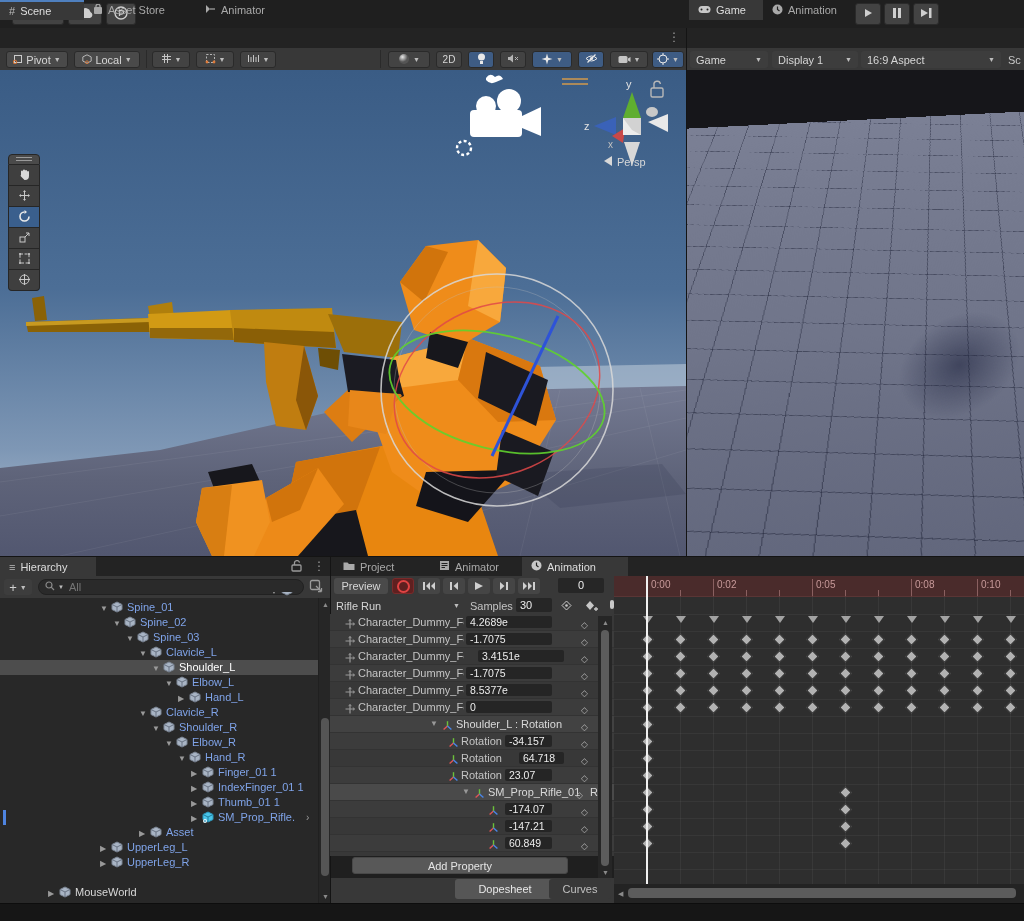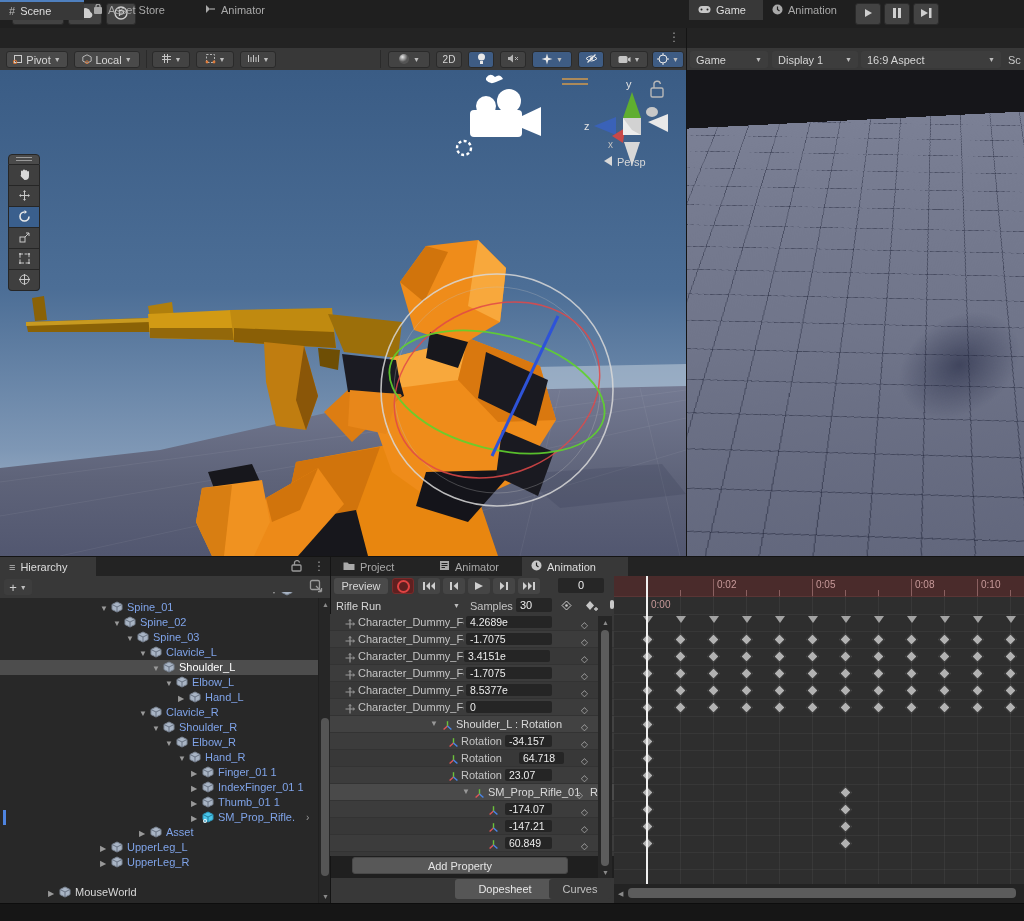--- a/index.html
+++ b/index.html
@@ -428,20 +428,28 @@
         <rect x="1" y="5" width="9" height="6" rx="1" fill="none" stroke="#9a9a9a" stroke-width="1.3"></rect>
         <path d="M3.5 5 V3.5 a2.5 2.5 0 0 1 5 -0.8" fill="none" stroke="#9a9a9a" stroke-width="1.3"></path>
       </svg>
   </div>
   <div class="abs" style="left:313px;top:559px;color:#9a9a9a;font-size:12px;">⋮</div>
   <div class="toolrow" style="left:0;top:576px;width:330px;height:22px;"></div>
   <div class="btn" style="left:4px;top:579px;width:28px;height:16px;background:#3d3d3d;border:none;">
     <span style="font-size:13px;color:#d0d0d0;line-height:1;">+</span>
       <span class="caret">▼</span>
   </div>
+  <div class="abs" style="left:38px;top:579px;width:266px;height:16px;background:#2a2a2a;border:1px solid #212121;border-radius:8px;display:flex;align-items:center;gap:3px;padding:0 6px;box-sizing:border-box;">
+    <span><svg width="10" height="10" viewBox="0 0 10 10">
+          <circle cx="4" cy="4" r="3" fill="none" stroke="#8a8a8a" stroke-width="1.2"></circle>
+          <path d="M6.2 6.2 L9 9" stroke="#8a8a8a" stroke-width="1.2"></path>
+        </svg></span>
+    <span class="caret" style="font-size:6px;">▼</span>
+    <input type="text" style="flex: 1 1 0%; background: transparent; border: none; outline: none; color: rgb(154, 154, 154); font-size: 11px;" placeholder="All">
+  </div>
   <div class="abs" style="left:309px;top:579px;">
     <svg width="14" height="14" viewBox="0 0 14 14">
         <rect x="1.5" y="1.5" width="9" height="9" rx="1.5" fill="none" stroke="#9a9a9a" stroke-width="1.3"></rect>
         <path d="M7 7 L12.5 12.5 M12.5 12.5 H9 M12.5 12.5 V9" stroke="#9a9a9a" stroke-width="1.3" fill="none"></path>
       </svg>
   </div>
   <div id="hier-tree">
       <div class="hrow" style="top: 2px;">
         <span class="car" style="left:100px;">▼</span>
         <span class="ico" style="left:111px;"><svg width="12" height="12" viewBox="0 0 12 12">
@@ -715,21 +723,21 @@
         <span class="nm" style="left:28px;width:106px;">Character_Dummy_Female_</span>
         <span class="fld" style="left:136px;width:86px;">-1.7075</span>
         <span class="dia" style="left:251px;">◇</span>
       </div>
       <div class="arow" style="top: 34px;">
         <span style="position:absolute;left:15px;top:3px;"><svg width="10" height="10" viewBox="0 0 10 10">
             <path d="M5 0.5 V9.5 M0.5 5 H9.5" stroke="#999" stroke-width="1.2"></path>
             <path d="M5 0.5 L3.6 2.2 M5 0.5 L6.4 2.2 M9.5 5 L7.8 3.6 M9.5 5 L7.8 6.4" stroke="#999"></path>
           </svg></span>
         <span class="nm" style="left:28px;width:106px;">Character_Dummy_Female_</span>
-        <span class="fld" style="left:134px;width:86px;">3.4151e</span>
+        <span class="fld" style="left:148px;width:86px;">3.4151e</span>
         <span class="dia" style="left:251px;">◇</span>
       </div>
       <div class="arow odd" style="top: 51px;">
         <span style="position:absolute;left:15px;top:3px;"><svg width="10" height="10" viewBox="0 0 10 10">
             <path d="M5 0.5 V9.5 M0.5 5 H9.5" stroke="#999" stroke-width="1.2"></path>
             <path d="M5 0.5 L3.6 2.2 M5 0.5 L6.4 2.2 M9.5 5 L7.8 3.6 M9.5 5 L7.8 6.4" stroke="#999"></path>
           </svg></span>
         <span class="nm" style="left:28px;width:106px;">Character_Dummy_Female_</span>
         <span class="fld" style="left:136px;width:86px;">-1.7075</span>
         <span class="dia" style="left:251px;">◇</span>
@@ -850,21 +858,21 @@
         <div class="rtick" style="left: 132px; top: 14px; height: 6px;"></div>
         <div class="rtick" style="left: 165px; top: 14px; height: 6px;"></div>
         <div class="rtick" style="left: 198px; top: 14px; height: 6px;"></div>
         <div class="rtick" style="left: 231px; top: 14px; height: 6px;"></div>
         <div class="rtick" style="left: 264px; top: 14px; height: 6px;"></div>
         <div class="rtick" style="left: 297px; top: 14px; height: 6px;"></div>
         <div class="rtick" style="left: 330px; top: 14px; height: 6px;"></div>
         <div class="rtick" style="left: 363px; top: 14px; height: 6px;"></div>
         <div class="rtick" style="left: 396px; top: 14px; height: 6px;"></div>
         <div class="rtick" style="left: 33px; top: 3px; height: 17px;"></div>
-        <span class="rl" style="left: 37px; margin-top: 20px;">0:00</span>
+        <span class="rl" style="left: 37px;">0:00</span>
         <div class="rtick" style="left: 99px; top: 3px; height: 17px;"></div>
         <span class="rl" style="left: 103px;">0:02</span>
         <div class="rtick" style="left: 198px; top: 3px; height: 17px;"></div>
         <span class="rl" style="left: 202px;">0:05</span>
         <div class="rtick" style="left: 297px; top: 3px; height: 17px;"></div>
         <span class="rl" style="left: 301px;">0:08</span>
         <div class="rtick" style="left: 363px; top: 3px; height: 17px;"></div>
         <span class="rl" style="left: 367px;">0:10</span>
       </div>
     <div id="ds-grid">

